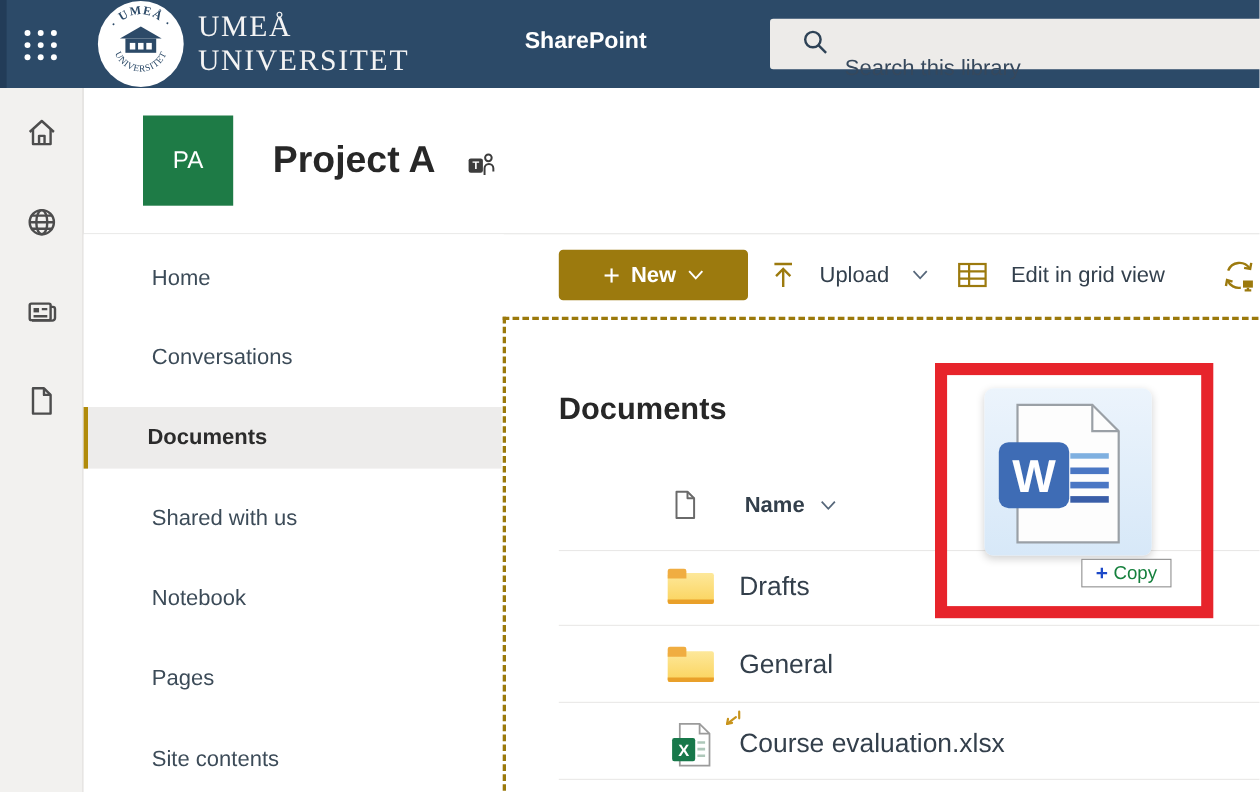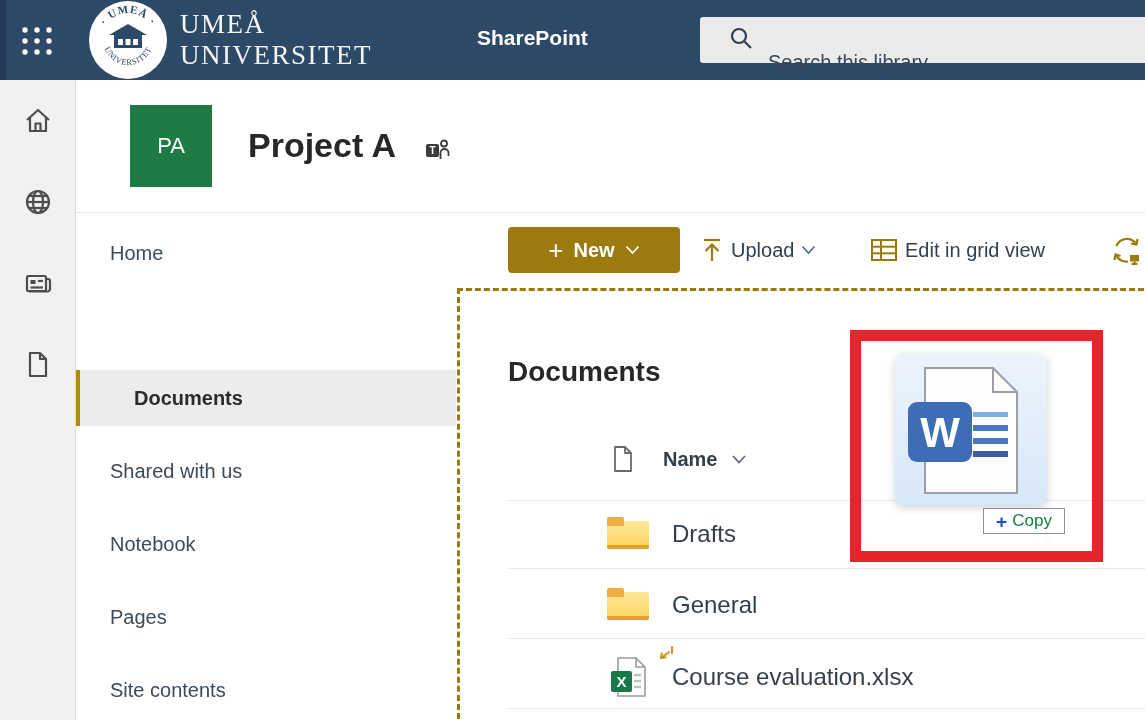--- a/index.html
+++ b/index.html
@@ -22,43 +22,43 @@
                      font-family:"Liberation Sans","DejaVu Sans",sans-serif;margin-top:44px; }
   .searchbox input::placeholder { color:#36485c; opacity:1; }
   
   .rail { position:absolute; left:0; top:80px; width:76px; height:640px; background:#f2f1ef;
           border-right:1px solid #dbd9d7; }
   .rail-btn { position:absolute; left:22px; width:32px; height:32px; cursor:pointer; }
   
   .hdr-divider { position:absolute; left:76px; top:212px; width:1069px; height:1px; background:#e7e6e5; }
   .nav { position:absolute; left:76px; top:213px; width:382px; height:507px; background:#fff; }
   .nav-item { position:absolute; left:0; width:380px; height:56px; display:flex; align-items:center;
-              padding-left:34px; font-size:20px; color:#3c4b58; cursor:pointer; }
+              padding-left:62px; font-size:20px; color:#3c4b58; cursor:pointer; }
   .nav-item.selected { background:#edeceb; color:#2b2b2b; font-weight:700;
                        border-left:4px solid #b18b0a; padding-left:54px; }
   
   .site-tile { position:absolute; left:130px; top:105px; width:82px; height:82px; background:#1e7b46;
                color:#fff; font-size:22px; display:flex; align-items:center; justify-content:center; }
   .site-title { position:absolute; left:248px; top:126px; font-size:34px; font-weight:600; color:#272727; }
   .teams-ic { position:absolute; left:425px; top:138px; width:26px; height:24px; }
   
   .btn-new { position:absolute; left:508px; top:227px; width:172px; height:46px; background:#9c7a0e;
              border:none; border-radius:4px; color:#fff; font-size:20px; font-weight:600;
              display:flex; align-items:center; justify-content:center; gap:10px; cursor:pointer;
              font-family:"Liberation Sans","DejaVu Sans",sans-serif; }
-  .cmd-group { position:absolute; top:228px; height:44px; display:flex; align-items:center; gap:7px;
+  .cmd-group { position:absolute; top:228px; height:44px; display:flex; align-items:center; gap:21px;
                cursor:pointer; font-size:20px; color:#33404d; background:none; border:none;
                font-family:"Liberation Sans","DejaVu Sans",sans-serif; }
   
   .dropzone { position:absolute; left:457px; top:288px; right:-8px; bottom:-8px;
               border:3px dashed #9b790b; }
   .lib-title { position:absolute; left:508px; top:356px; font-size:28px; font-weight:700; color:#272727; }
   .col-hdr { position:absolute; left:611px; top:445px; display:flex; align-items:center; gap:14px;
              cursor:pointer; }
-  .col-hdr .lbl { font-size:20px; font-weight:600; color:#333f4b; margin-left:14px; }
+  .col-hdr .lbl { font-size:20px; font-weight:600; color:#333f4b; margin-left:28px; }
   .sep { position:absolute; left:508px; width:637px; height:1px; background:#e9e8e7; }
   .row-name { position:absolute; left:672px; font-size:24px; color:#333f4b; cursor:pointer; }
   .folder { position:absolute; left:607px; width:42px; height:32px; cursor:pointer; }
   .folder .tab { position:absolute; left:0; top:0; width:17px; height:9px; background:#f0ad41;
                  border-radius:2px 2px 0 0; }
   .folder .body { position:absolute; left:0; top:4px; width:42px; height:28px; border-radius:2px;
                   background:linear-gradient(#fde89a,#fbd35c); }
   .folder .foot { position:absolute; left:0; bottom:0; width:42px; height:4px; background:#e9a02a;
                   border-radius:0 0 2px 2px; }
   
@@ -181,20 +181,23 @@
     <rect x="1" y="6" width="13" height="13" rx="2" fill="#3c3c3c"></rect>
     <text x="7.5" y="16" font-size="10" font-weight="700" fill="#ffffff" text-anchor="middle" font-family="Liberation Sans,sans-serif">T</text>
   </svg>
 </div>
 <div class="hdr-divider"></div>
 
 <nav class="nav">
   <div class="nav-item" style="top:12px">
       <span>Home</span>
     </div>
+  <div class="nav-item" style="top:84px">
+      <span>Conversations</span>
+    </div>
   <div class="nav-item selected" style="top:157px">
       <span>Documents</span>
     </div>
   <div class="nav-item" style="top:230px">
       <span>Shared with us</span>
     </div>
   <div class="nav-item" style="top:303px">
       <span>Notebook</span>
     </div>
   <div class="nav-item" style="top:449px">

